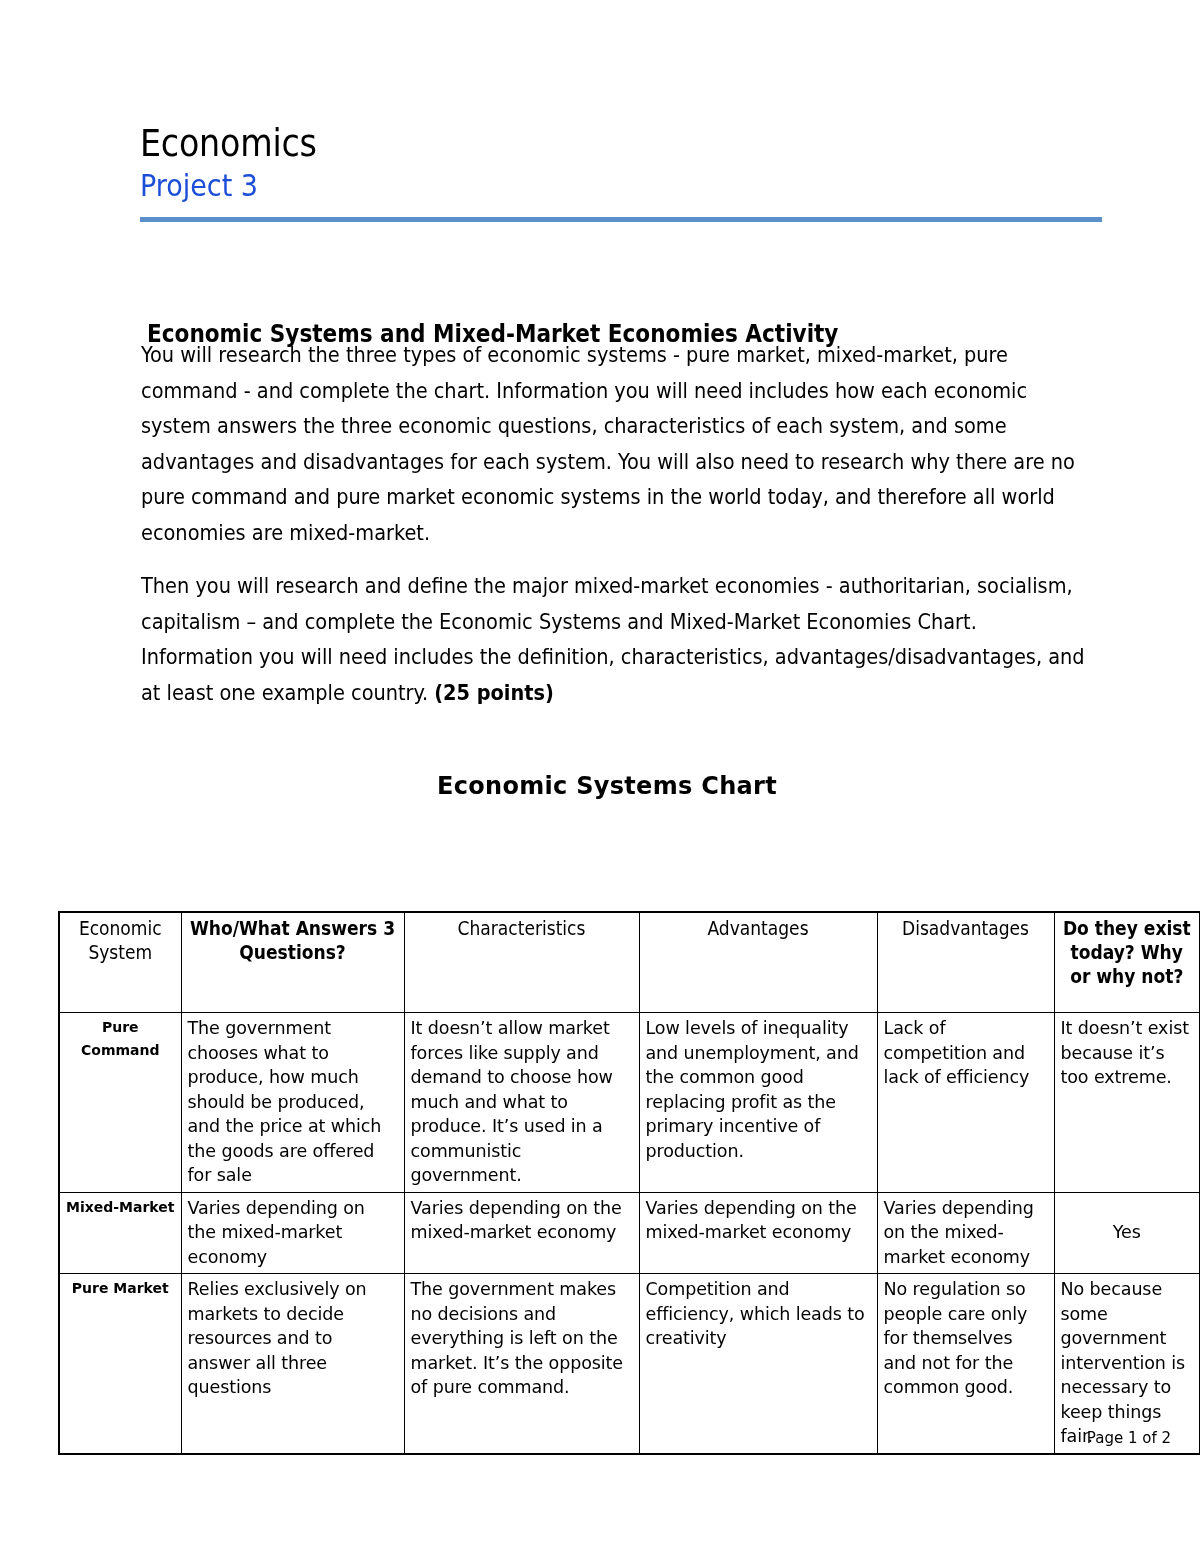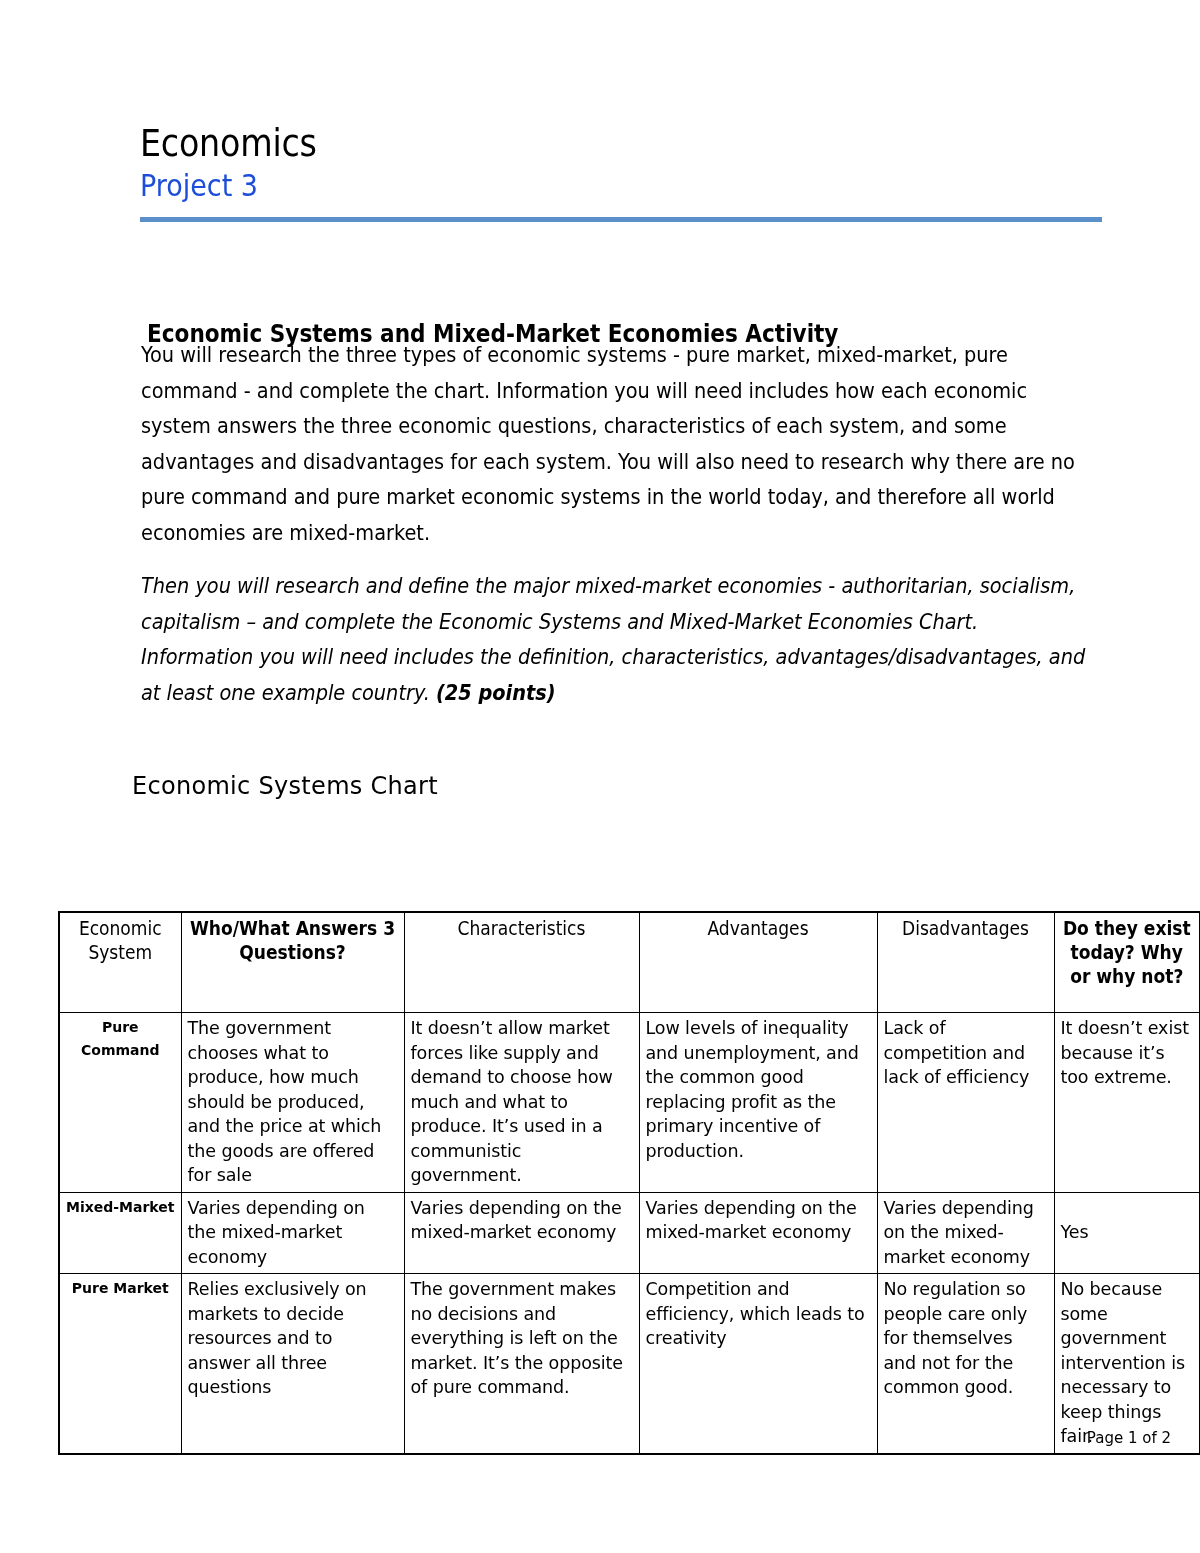--- a/index.html
+++ b/index.html
@@ -75,34 +75,34 @@
     font-family: "DejaVu Sans Condensed", "DejaVu Sans", sans-serif;
     font-size: 21.5px;
     line-height: 35.5px;
     text-align: left;
   }
   .body-copy p {
     margin: 0 0 18px 0;
   }
   .body-copy p:last-child {
     margin-bottom: 0;
-    font-style: italic;
   }
   .bold-inline {
     font-weight: bold;
   }
 
   
   .chart-heading {
     position: absolute;
-    left: 132px;
+    left: 126px;
     top: 770px;
     width: 962px;
-    font-family: "DejaVu Sans", sans-serif;
-    font-weight: normal;
+    text-align: center;
+    font-family: "DejaVu Sans", sans-serif;
+    font-weight: bold;
     font-size: 24px;
     line-height: 32px;
     letter-spacing: 0.3px;
   }
 
   
   .chart-table-wrap {
     position: absolute;
     left: 30px;
     top: 911px;
@@ -154,20 +154,21 @@
     line-height: 23px;
   }
   td.cellbody {
     font-family: "DejaVu Sans", sans-serif;
     font-weight: 400;
     font-size: 17.5px;
     line-height: 24.5px;
     letter-spacing: -0.1px;
   }
   td.cellbody.center {
+    text-align: center;
     vertical-align: middle;
     margin-left: 44px;
   }
 
   tr.r-command td { height: 166px; }
   tr.r-mixed td   { height: 72px; }
   tr.r-market td  { height: 168px; }
 
   
   .page-footer {

